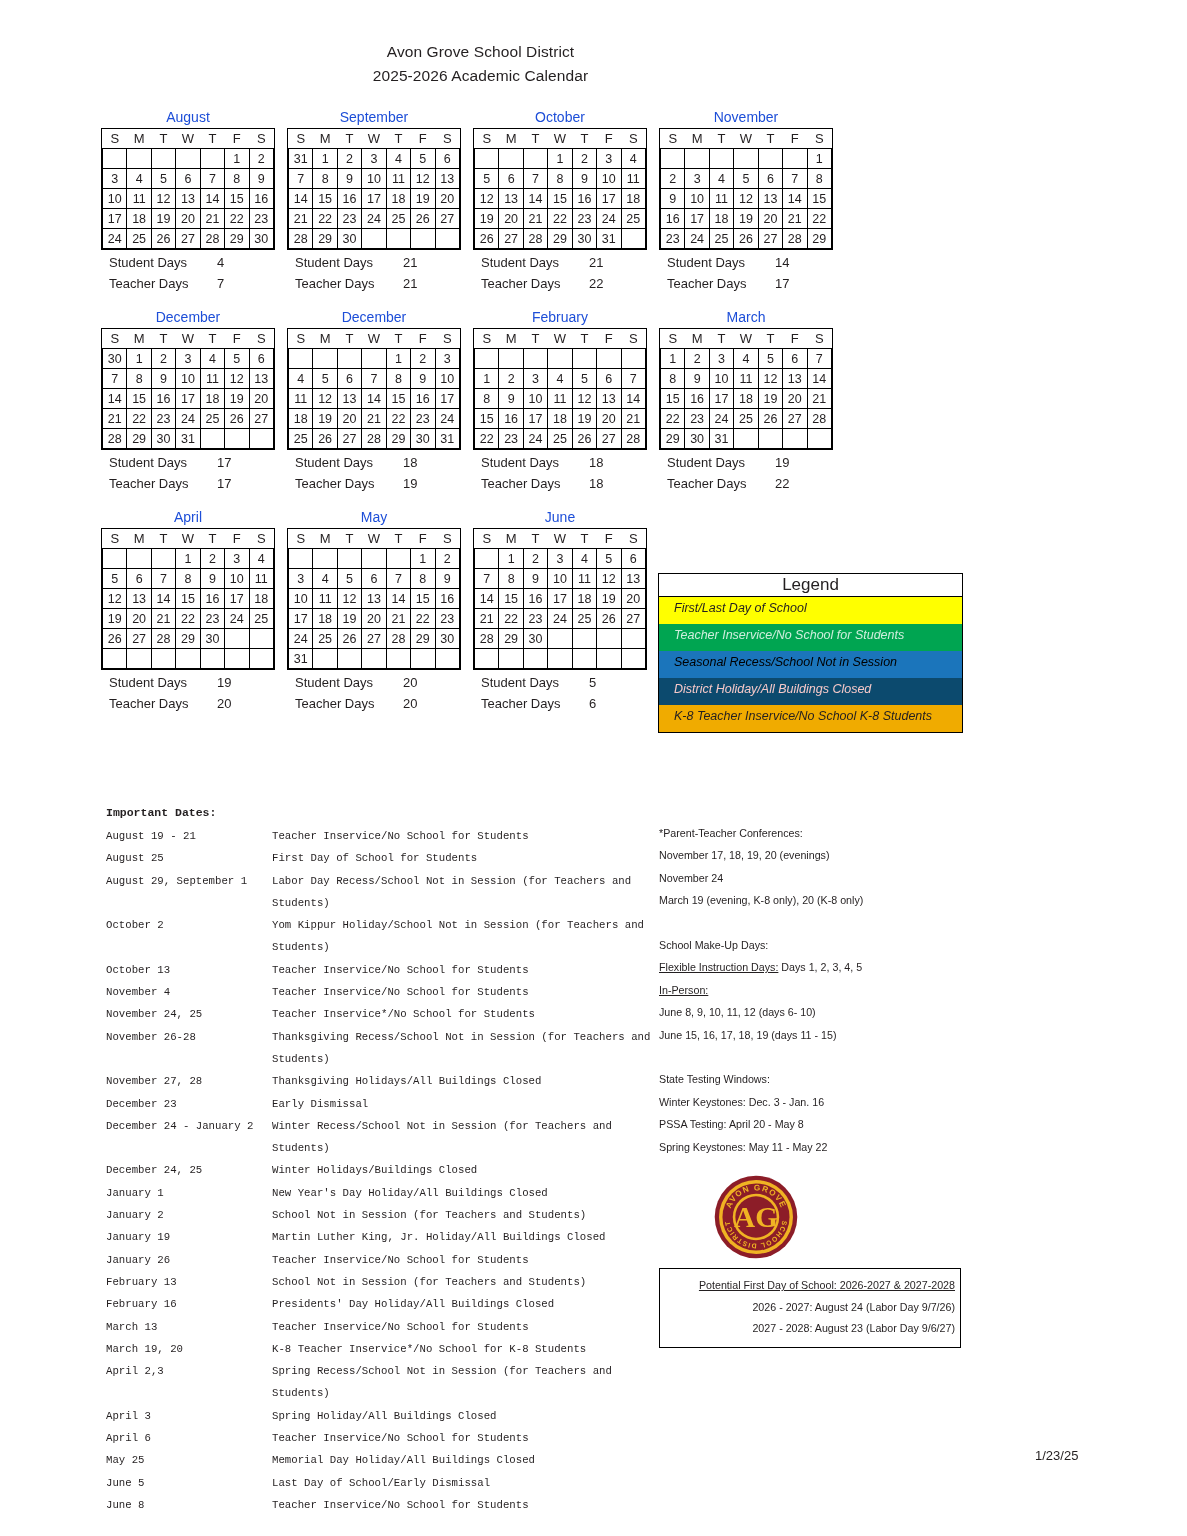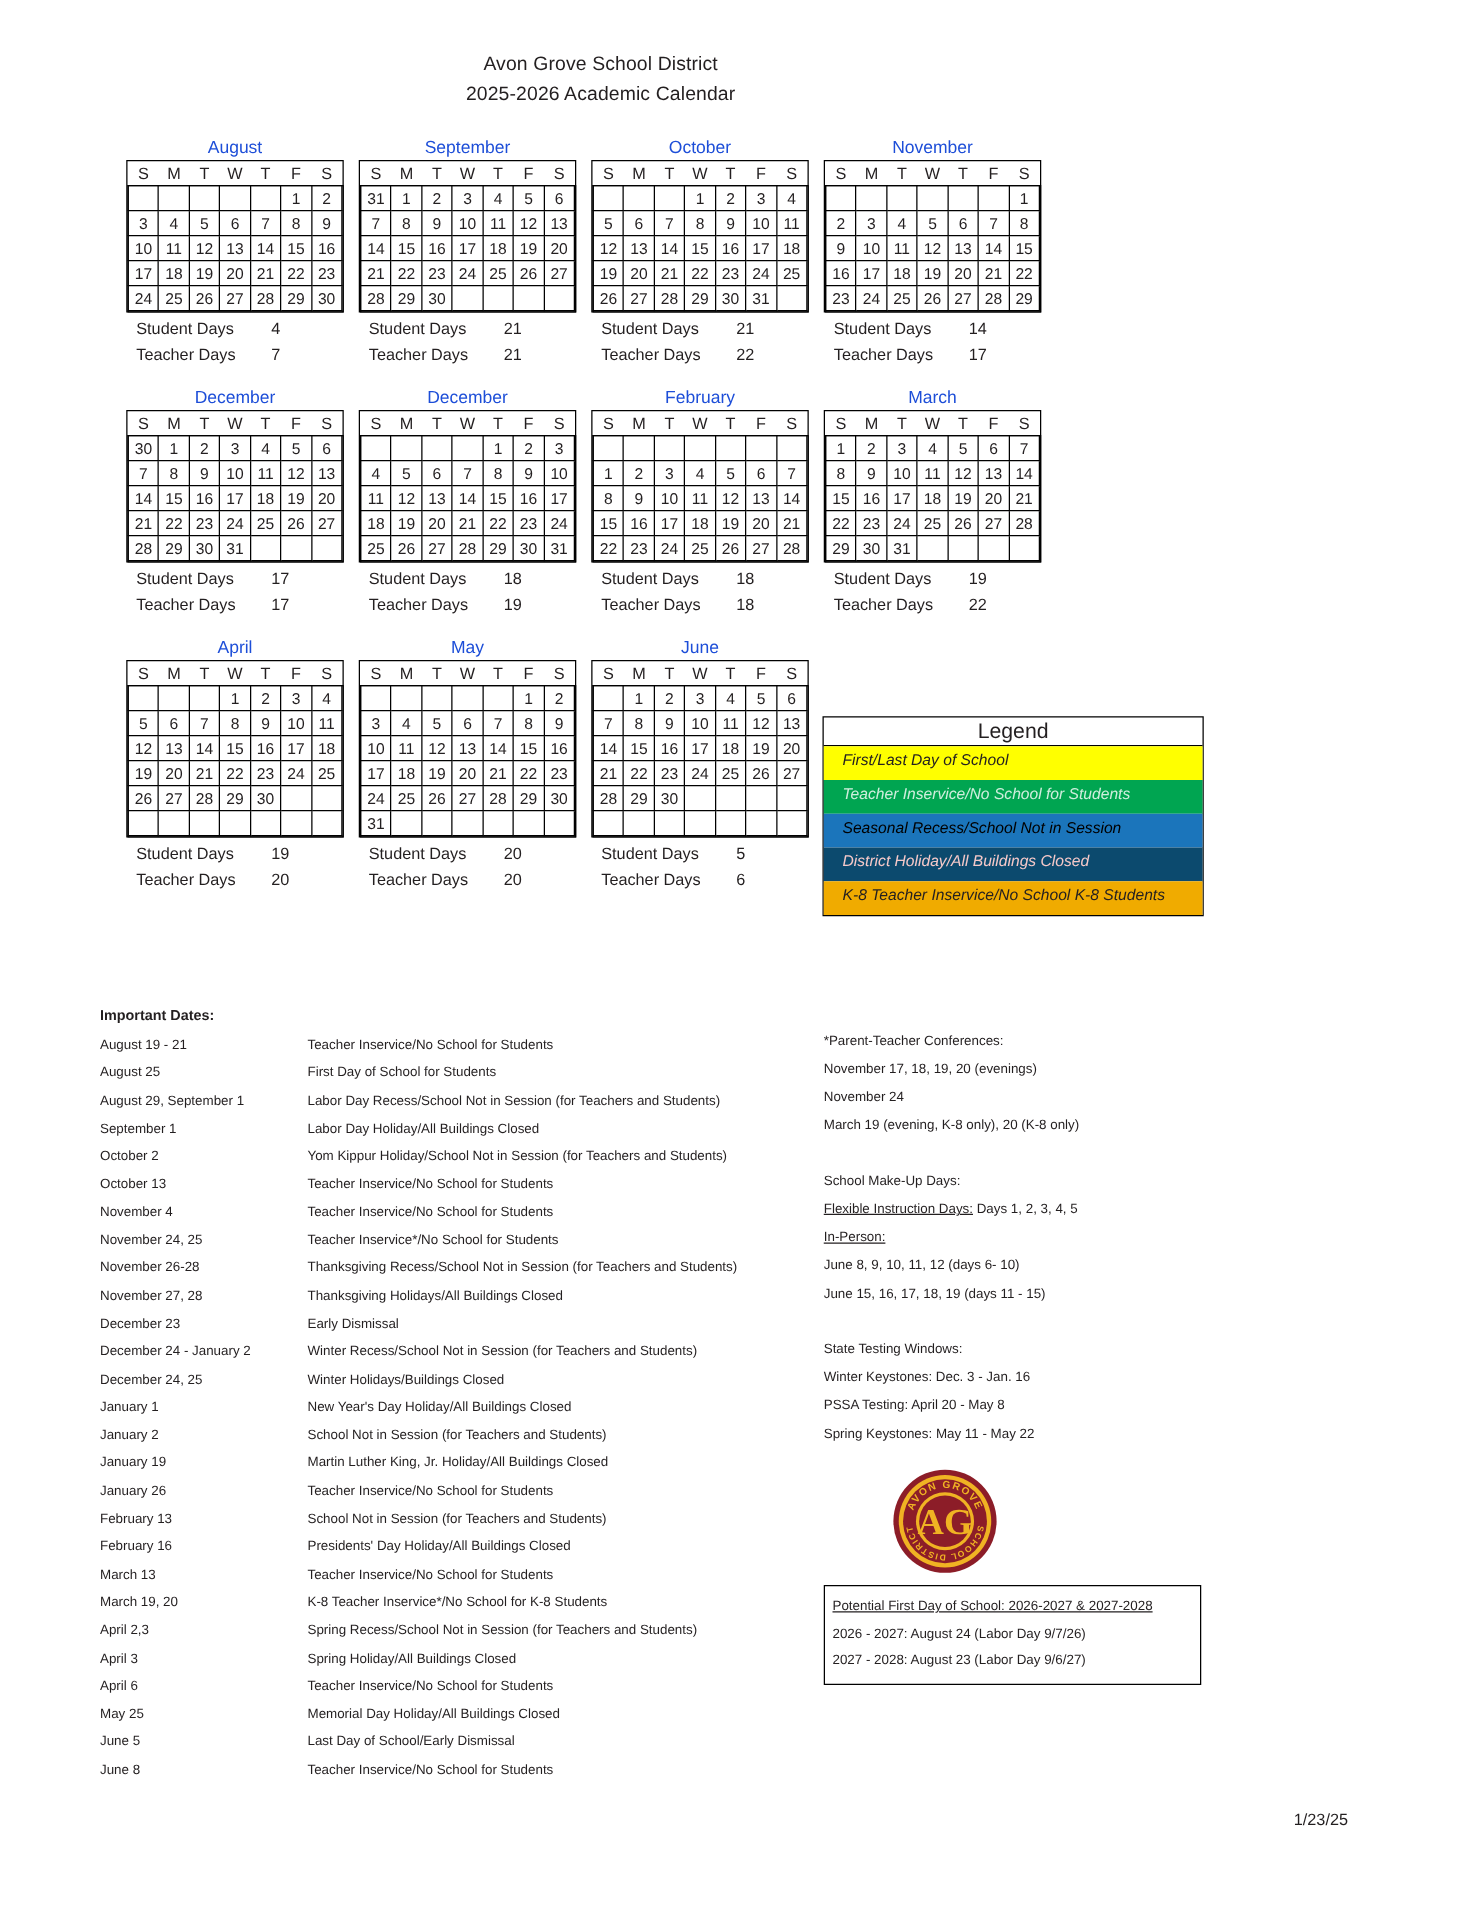--- a/index.html
+++ b/index.html
@@ -144,22 +144,23 @@
   .lg-yellow { background: #ffff00; color: #231f20; }
   .lg-green  { background: #00a551; color: #cfeedd; }
   .lg-blue   { background: #1b75bb; color: #000000; }
   .lg-red    { background: #0c4a6e; color: #f6c9c9; }
   .lg-orange { background: #f0ab00; color: #231f20; }
 
   
   .important {
     position: absolute;
     top: 802px;
-    left: 80px;
+    left: 106px;
     width: 560px;
+    font-family: Liberation Mono, monospace;
   }
   .important-title {
     font-size: 11.5px;
     font-weight: bold;
     line-height: 22px;
     color: #231f20;
     margin-bottom: 1px;
   }
   .imp-row {
     display: flex;
@@ -205,20 +206,21 @@
     border: 1.6px solid #000;
     box-sizing: border-box;
     padding: 6px 5px 7px 6px;
     background: #fff;
   }
   .pot-line {
     font-size: 10.7px;
     line-height: 21.5px;
     color: #231f20;
     white-space: nowrap;
+    text-align: right;
   }
 
   
   .footer-date {
     position: absolute;
     top: 1448px;
     left: 1035px;
     font-size: 13px;
     color: #231f20;
   }
@@ -1112,24 +1114,20 @@
           <div class="imp-date">August 19 - 21</div>
           <div class="imp-desc">Teacher Inservice/No School for Students</div>
         </div>
         <div class="imp-row">
           <div class="imp-date">August 25</div>
           <div class="imp-desc">First Day of School for Students</div>
         </div>
         <div class="imp-row">
           <div class="imp-date">August 29, September 1</div>
           <div class="imp-desc">Labor Day Recess/School Not in Session (for Teachers and Students)</div>
-        </div>
-        <div class="imp-row">
-          <div class="imp-date">September 1</div>
-          <div class="imp-desc">Labor Day Holiday/All Buildings Closed</div>
         </div>
         <div class="imp-row">
           <div class="imp-date">October 2</div>
           <div class="imp-desc">Yom Kippur Holiday/School Not in Session (for Teachers and Students)</div>
         </div>
         <div class="imp-row">
           <div class="imp-date">October 13</div>
           <div class="imp-desc">Teacher Inservice/No School for Students</div>
         </div>
         <div class="imp-row">

